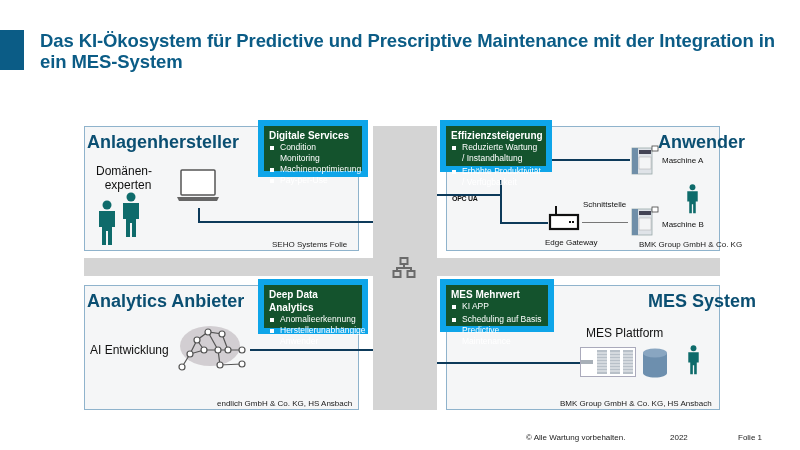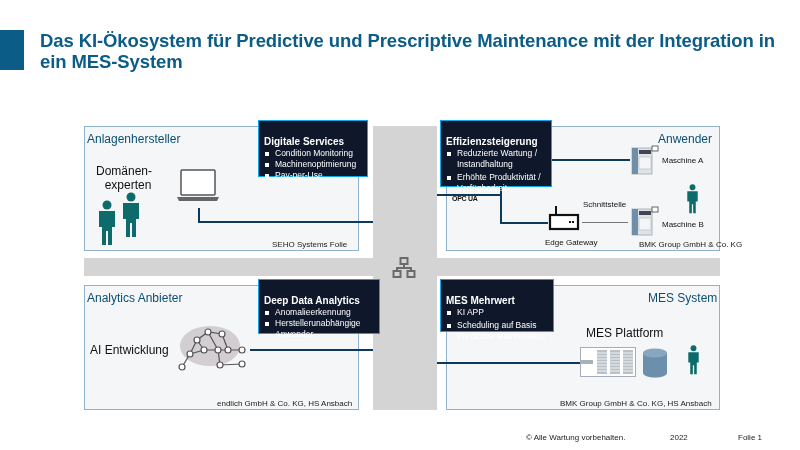--- a/index.html
+++ b/index.html
@@ -1,24 +1,24 @@
 <!DOCTYPE html>
 <html><head>
 <meta charset="utf-8">
 <style>
   * { box-sizing: border-box; margin: 0; padding: 0; }
   body { width: 800px; height: 450px; background: #ffffff; position: relative; overflow: hidden; font-family: "Liberation Sans", sans-serif; }
   .accent-bar { position: absolute; left: 0; top: 30px; width: 24px; height: 40px; background: #0b5c86; }
   .title { position: absolute; left: 40px; top: 30px; width: 740px; font-size: 18.5px; font-weight: bold; color: #0b5c86; line-height: 21px; letter-spacing: -0.1px; }
   .box { position: absolute; background: #f5f6f7; border: 1px solid #8fb3cc; }
-  .box-title { position: absolute; font-size: 12px; font-weight: normal; color: #0b4f72; }
+  .box-title { position: absolute; font-size: 18px; font-weight: bold; color: #0b4f72; }
   .caption { position: absolute; font-size: 8px; color: #1a1a1a; white-space: nowrap; }
   .road-v { position: absolute; left: 373px; top: 126px; width: 64px; height: 284px; background: #d4d4d4; }
   .road-h { position: absolute; left: 84px; top: 258px; width: 636px; height: 18px; background: #d4d4d4; }
-  .callout { position: absolute; background: #0f172a; color: #fff; padding: 14px 5px; border: 1px solid #0ea5e9; }
+  .callout { position: absolute; background: #14532d; color: #fff; padding: 3px 5px; border: 6px solid #0ea5e9; }
   .callout .ct { font-size: 10px; font-weight: bold; line-height: 13px; }
   .callout ul { list-style: none; }
   .callout li { font-size: 8.5px; line-height: 11px; padding-left: 11px; position: relative; }
   .callout li::before { content: ""; position: absolute; left: 1px; top: 4px; width: 4px; height: 4px; background: #fff; }
   .line { position: absolute; background: #0d3a5a; }
   .label { position: absolute; color: #111; white-space: nowrap; }
   .person { position: absolute; }
   .footer { position: absolute; top: 433px; font-size: 8px; color: #222; }
 </style>
 </head>
@@ -90,21 +90,21 @@
     <rect x="9" y="6" width="12" height="4" fill="#445"></rect>
     <rect x="9" y="13" width="12" height="12" fill="#f4f5f6" stroke="#aaa" stroke-width="0.5"></rect>
     <rect x="22" y="2" width="6" height="5" fill="#fff" stroke="#444" stroke-width="0.8"></rect>
   </svg>
 <div class="label" style="left:662px;top:220px;font-size:8px;">Maschine B</div>
 <svg class="person" style="left:684px;top:184px;" width="17" height="30" viewBox="0 0 22 46">
     <circle cx="11" cy="5" r="4.5" fill="#0e6b6b"></circle>
     <path d="M3 11h16v16h-3v18h-4V31h-2v14H6V27H3z" fill="#0e6b6b"></path>
   </svg>
 <div class="caption" style="left:610px;top:240px;padding-left:29px;">BMK Group GmbH &amp; Co. KG</div>
-<div class="callout" style="left:440px;top:120px;width:112px;height:67px;">
+<div class="callout" style="left:440px;top:120px;width:112px;height:52px;">
   <div class="ct">Effizienzsteigerung</div>
   <ul>
     <li style="margin-bottom:2px;">Reduzierte Wartung / Instandhaltung</li>
     <li>Erhöhte Produktivität / Verfügbarkeit</li>
   </ul>
 </div>
 
 <div class="box" style="left:84px;top:285px;width:275px;height:125px;"></div>
 <div class="box-title" style="left:87px;top:291px;">Analytics Anbieter</div>
 <div class="label" style="left:90px;top:343px;font-size:12px;">AI Entwicklung</div>
@@ -122,21 +122,21 @@
       <circle cx="32" cy="28" r="3"></circle>
       <circle cx="46" cy="28" r="3"></circle>
       <circle cx="56" cy="28" r="3"></circle>
       <circle cx="70" cy="28" r="3"></circle>
       <circle cx="48" cy="43" r="3"></circle>
       <circle cx="70" cy="42" r="3"></circle>
   </g>
 </svg>
 <div class="line" style="left:250px;top:349px;width:123px;height:2px;"></div>
 <div class="caption" style="left:217px;top:399px;">endlich GmbH &amp; Co. KG, HS Ansbach</div>
-<div class="callout" style="left:258px;top:279px;width:122px;height:55px;">
+<div class="callout" style="left:258px;top:279px;width:110px;height:55px;">
   <div class="ct">Deep Data Analytics</div>
   <ul>
     <li>Anomalieerkennung</li>
     <li>Herstellerunabhängige Anwender</li>
   </ul>
 </div>
 
 <div class="box" style="left:446px;top:285px;width:274px;height:125px;"></div>
 <div class="box-title" style="left:648px;top:291px;">MES System</div>
 <div class="label" style="left:586px;top:326px;font-size:12px;">MES Plattform</div>

